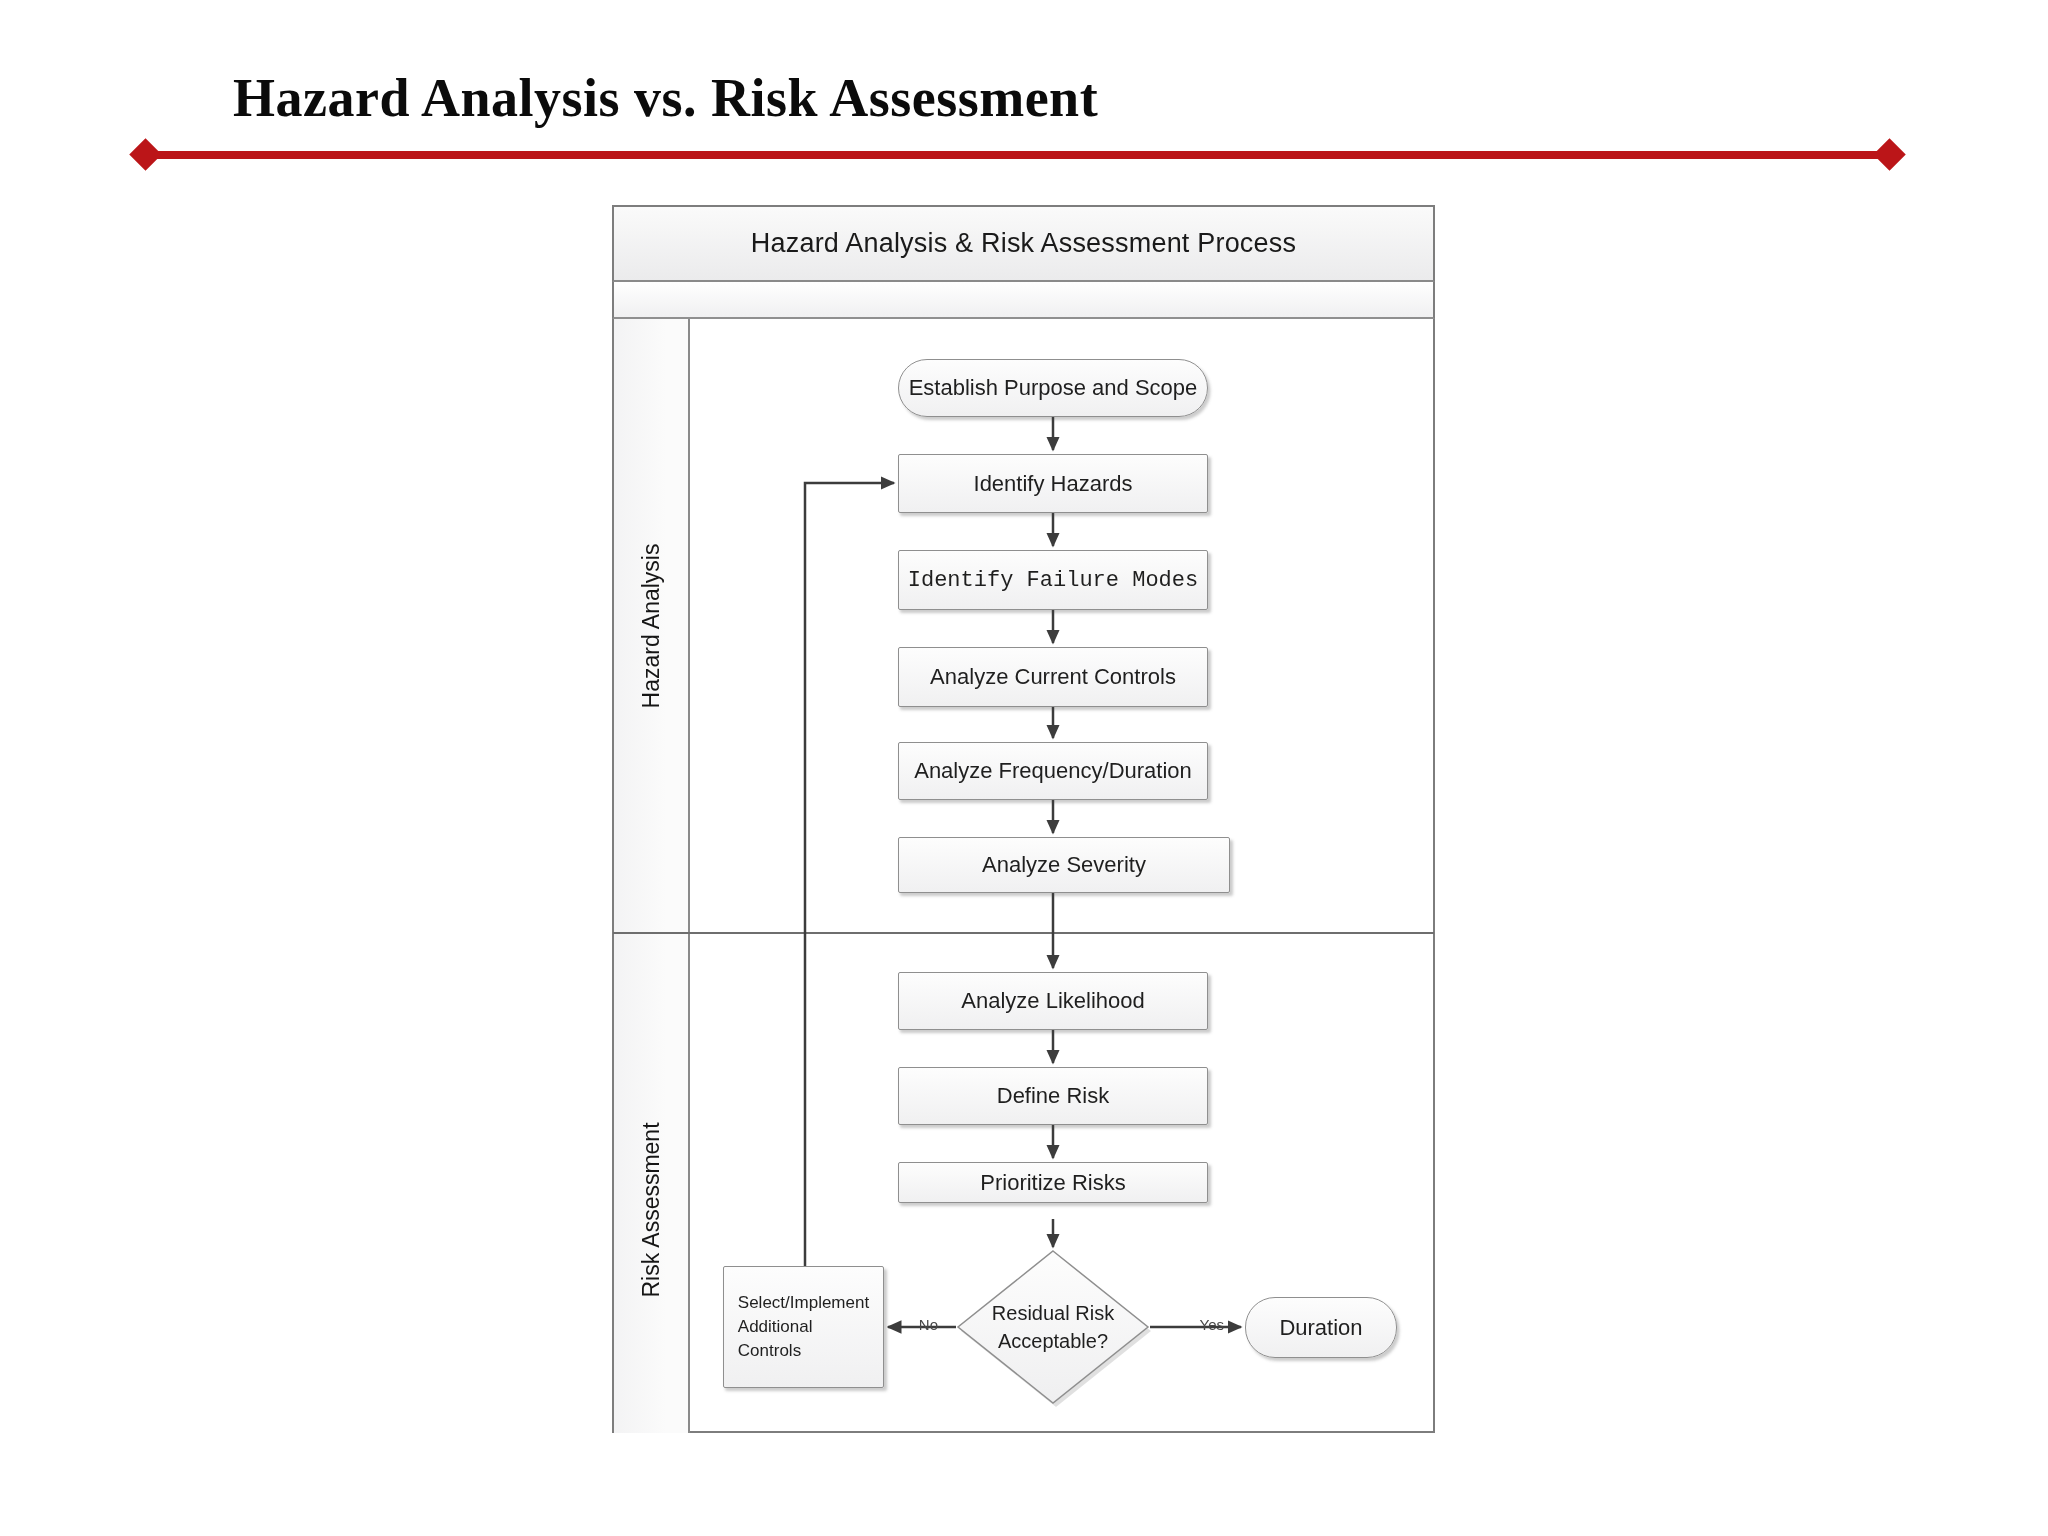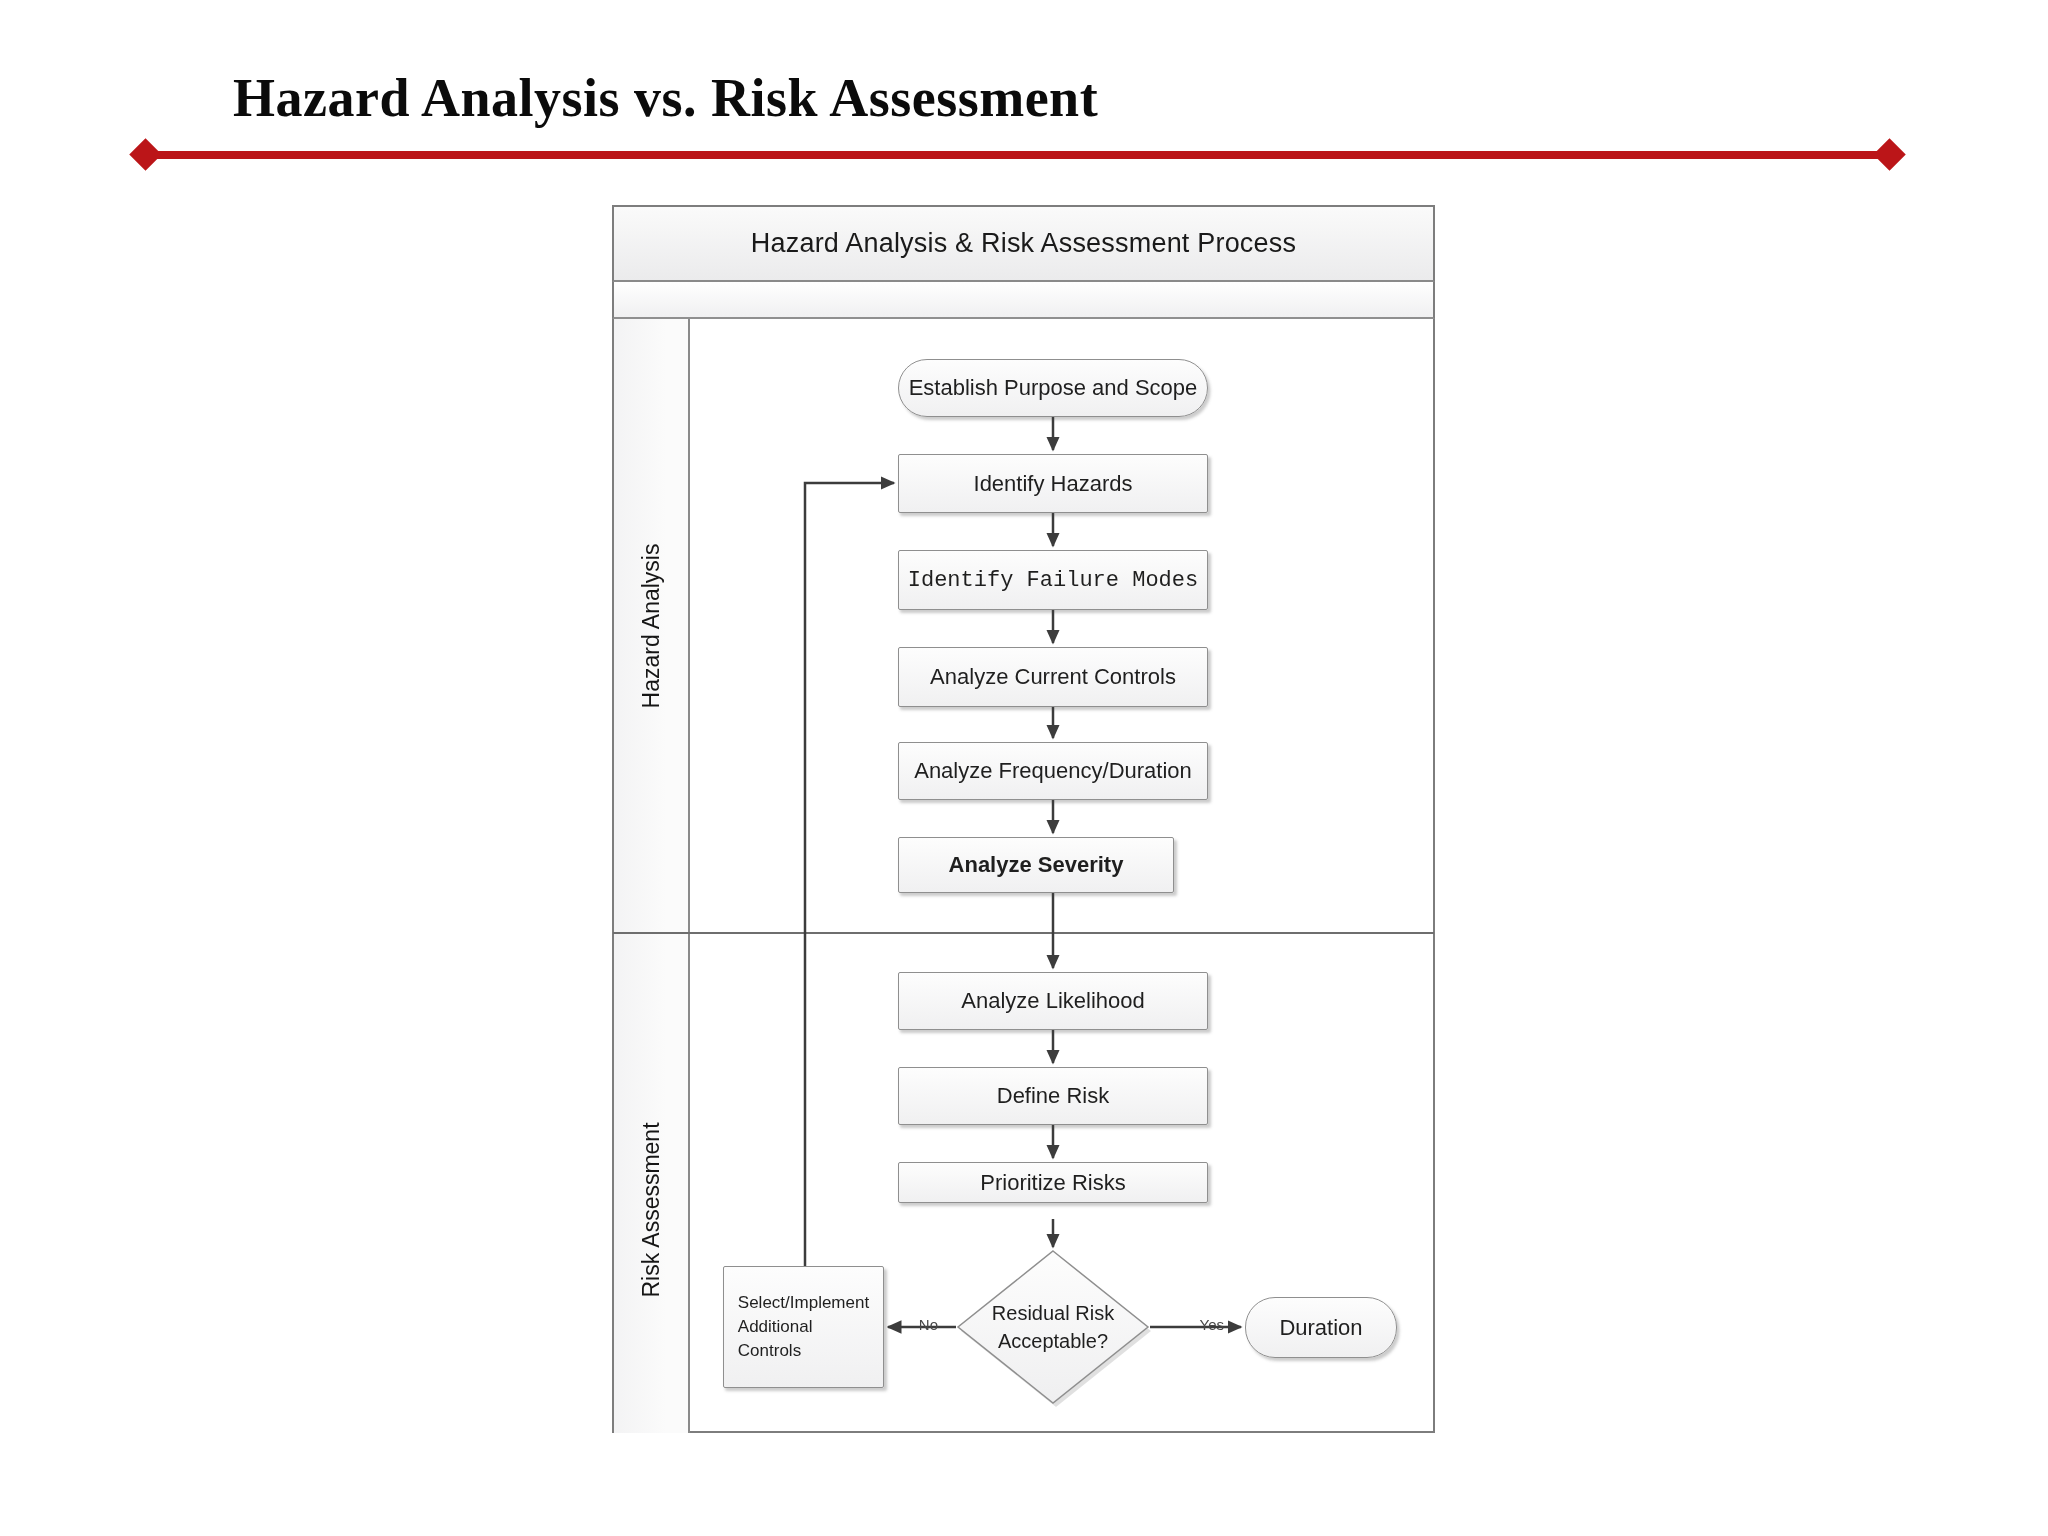--- a/index.html
+++ b/index.html
@@ -101,21 +101,21 @@
 
     <polygon points="1056,1255 1151,1331 1056,1407 961,1331" fill="rgba(0,0,0,0.12)"></polygon>
     <polygon points="1053,1251 1148,1327 1053,1403 958,1327" fill="url(#gnode)" stroke="#8f8f8f" stroke-width="1.5"></polygon>
   </svg>
 
   <div class="node stadium" style="left:898px;top:359px;width:310px;height:58px;">Establish Purpose and Scope</div>
   <div class="node" style="left:898px;top:454px;width:310px;height:59px;">Identify Hazards</div>
   <div class="node" style="left:898px;top:550px;width:310px;height:60px;font-family:Liberation Mono, monospace;">Identify Failure Modes</div>
   <div class="node" style="left:898px;top:647px;width:310px;height:60px;">Analyze Current Controls</div>
   <div class="node" style="left:898px;top:742px;width:310px;height:58px;">Analyze Frequency/Duration</div>
-  <div class="node" style="left:898px;top:837px;width:276px;height:56px;font-weight:bold;">Analyze Severity</div>
+  <div class="node" style="left:898px;top:837px;width:332px;height:56px;">Analyze Severity</div>
   <div class="node" style="left:898px;top:972px;width:310px;height:58px;">Analyze Likelihood</div>
   <div class="node" style="left:898px;top:1067px;width:310px;height:58px;">Define Risk</div>
   <div class="node" style="left:898px;top:1162px;width:310px;height:41px;">Prioritize Risks</div>
 
   <div class="diamond-label" style="left:968px;top:1288px;width:170px;height:78px;">Residual Risk Acceptable?</div>
 
   <div class="node small" style="left:723px;top:1266px;width:161px;height:122px;">Select/Implement Additional Controls</div>
 
   <div class="node stadium" style="left:1245px;top:1297px;width:152px;height:61px;">Duration</div>
 

